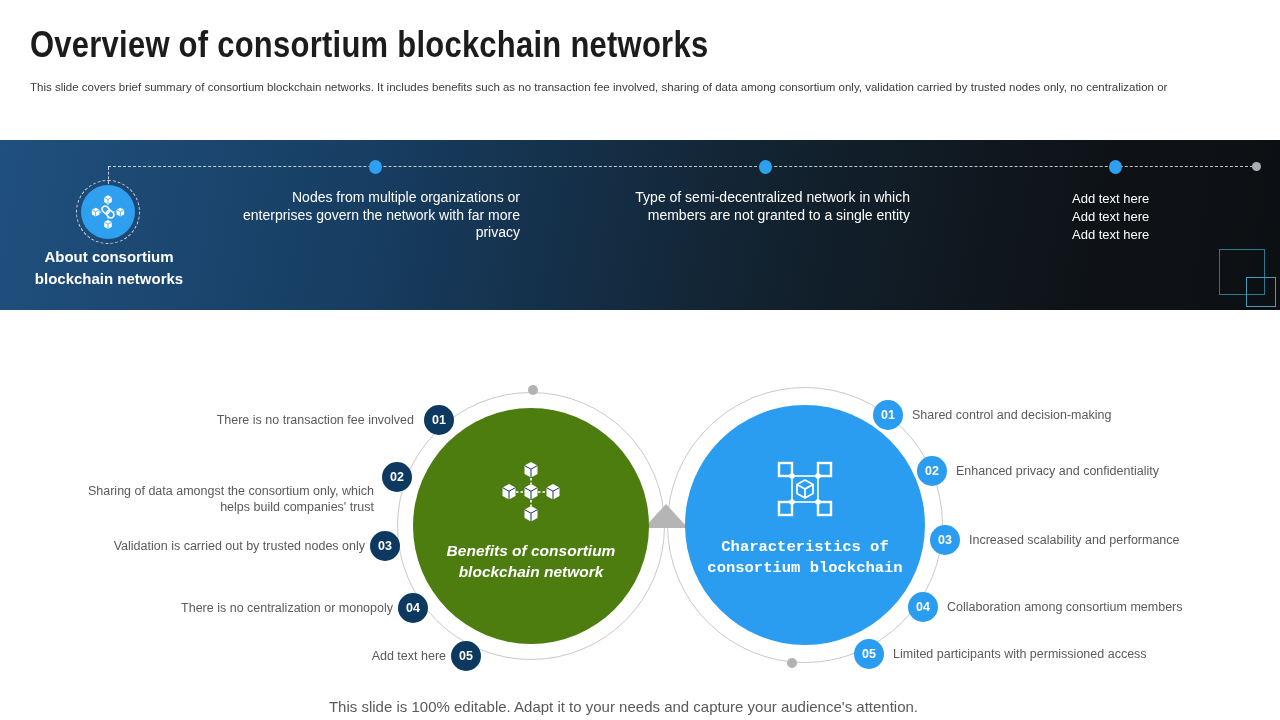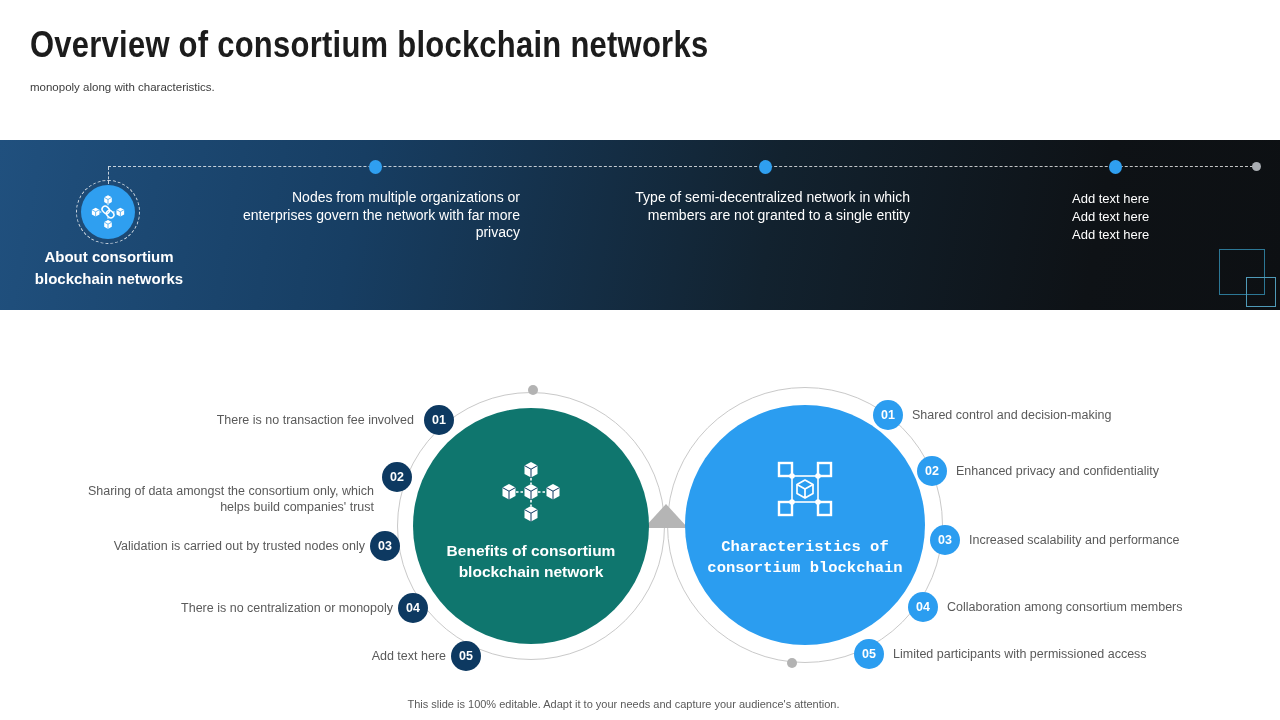--- a/index.html
+++ b/index.html
@@ -38,44 +38,44 @@
   .arc{position:absolute;border:1px solid #c9c9c9;border-radius:50%;box-sizing:border-box;}
   #arc-left{left:397px;top:392px;width:268px;height:268px;}
   #arc-right{left:667px;top:387px;width:276px;height:276px;}
   .arc-dot{position:absolute;width:10px;height:10px;border-radius:50%;background:#b3b3b3;}
   #arc-dot-left{left:528px;top:385px;}
   #arc-dot-right{left:787px;top:658px;}
   .triangle{position:absolute;left:644px;top:504px;width:0;height:0;
             border-left:22px solid transparent;border-right:22px solid transparent;
             border-bottom:24px solid #b5b5b5;}
   .big-circle{position:absolute;border-radius:50%;display:flex;flex-direction:column;align-items:center;}
-  #circle-benefits{left:413px;top:408px;width:236px;height:236px;background:#0f766e;}
+  #circle-benefits{left:413px;top:408px;width:236px;height:236px;background:#4d7c0f;font-style:italic;}
   #circle-characteristics{left:685px;top:405px;width:240px;height:240px;background:#2b9df0;font-family:Liberation Mono, monospace;}
   .circle-icon{margin-top:52px;}
   .circle-title{margin-top:16px;color:#fff;font-weight:700;font-size:15.5px;
                 line-height:21px;text-align:center;width:205px;}
   .badge{position:absolute;width:30px;height:30px;border-radius:50%;color:#fff;
          font-size:12.5px;font-weight:700;display:flex;align-items:center;justify-content:center;}
   .badge.dark{background:#0d3961;} .badge.blue{background:#2b9df0;}
   .item-text{position:absolute;font-size:12.5px;line-height:16px;color:#5a5a5a;}
   .item-left{text-align:right;white-space:nowrap;}
   .item-left.wrap{white-space:normal;width:310px;}
   .item-right{text-align:left;white-space:nowrap;}
 
   .footer{position:absolute;left:0;top:698px;width:1247px;text-align:center;
-          font-size:11px;color:#5a5a5a;}
+          font-size:15px;color:#5a5a5a;}
 </style>
 </head>
 <body>
 
 <div id="slide">
 
   <div class="title">Overview of consortium blockchain networks</div>
   <div class="subtitle">
-    <div>monopoly along with characteristics.</div>
+    <div>This slide covers brief summary of consortium blockchain networks. It includes benefits such as no transaction fee involved, sharing of data among consortium only, validation carried by trusted nodes only, no centralization or</div>
   </div>
 
   <div class="banner">
     <div class="timeline"></div>
     <div class="tl-drop"></div>
     <div class="tl-dot" style="left:369px;"></div>
     <div class="tl-dot" style="left:759px;"></div>
     <div class="tl-dot" style="left:1109px;"></div>
     <div class="tl-end"></div>
 

